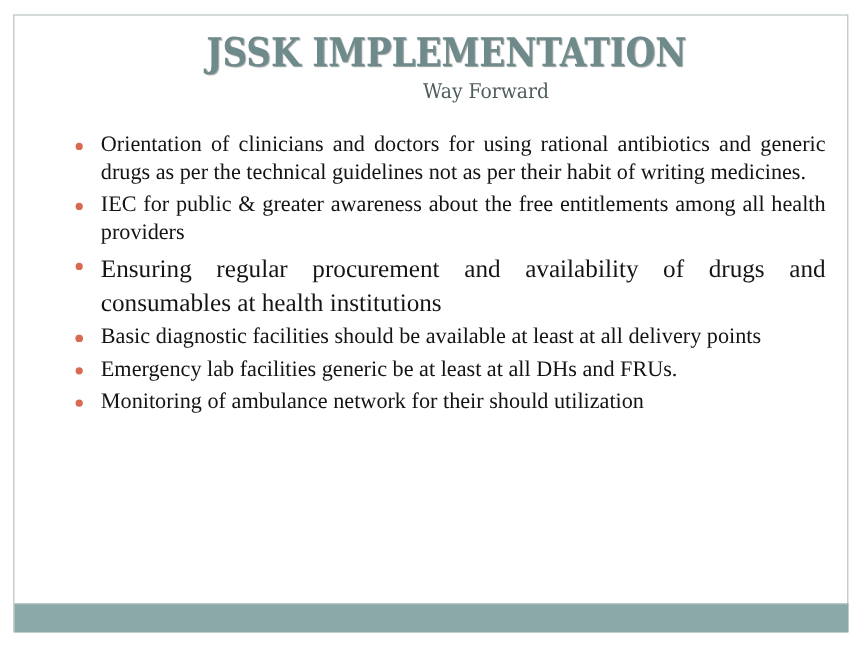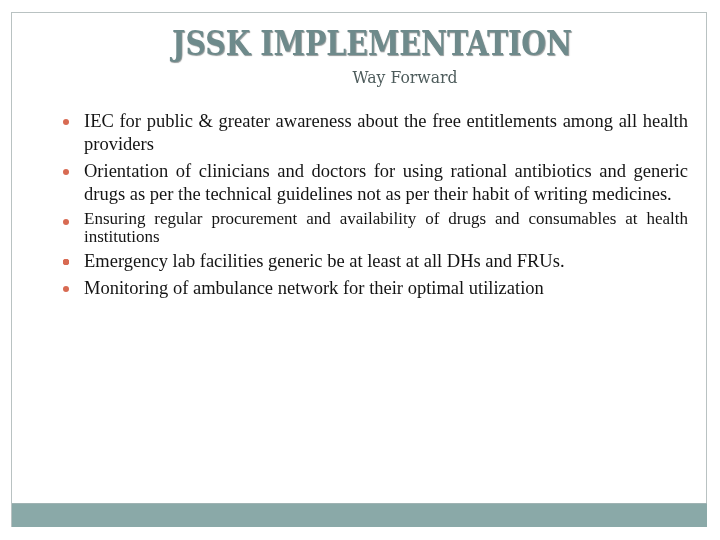--- a/index.html
+++ b/index.html
@@ -66,22 +66,22 @@
       position: relative;
       padding-left: 22px;
       text-align: justify;
       font-family: "Liberation Serif", "DejaVu Serif", serif;
       font-size: 18.5px;
       line-height: 23px;
       color: #141414;
       margin-bottom: 4px;
     }
     .bullet-item.small {
-      font-size: 17px;
-      line-height: 18px;
+      font-size: 21px;
+      line-height: 28px;
     }
     .bullet-dot {
       position: absolute;
       left: 1px;
       top: 9px;
       width: 6px;
       height: 6px;
       border-radius: 50%;
       background: #d86a52;
     }
@@ -100,39 +100,40 @@
 <body>
 
 <div class="slide-frame"></div>
 
 <h1 class="title" style="margin:0;">JSSK IMPLEMENTATION</h1>
 <div class="subtitle">Way Forward</div>
 
 <ul class="bullets">
   <li class="bullet-item">
     <span class="bullet-dot"></span>
-    <span>IEC for public &amp; greater  awareness about the free entitlements among all health providers</span>
+    <span>Orientation of clinicians  and doctors for using rational antibiotics and generic drugs as per the technical guidelines not as per their habit of writing medicines.</span>
   </li>
   <li class="bullet-item">
     <span class="bullet-dot"></span>
-    <span>Orientation of clinicians  and doctors for using rational antibiotics and generic drugs as per the technical guidelines not as per their habit of writing medicines.</span>
+    <span>IEC for public &amp; greater  awareness about the free entitlements among all health providers</span>
   </li>
   <li class="bullet-item small">
     <span class="bullet-dot"></span>
     <span>Ensuring  regular procurement and availability of drugs and consumables at health institutions</span>
   </li>
   <li class="bullet-item">
     <span class="bullet-dot"></span>
   </li>
   <li class="bullet-item">
     <span class="bullet-dot"></span>
+    <span>Basic diagnostic facilities should be available at least at all delivery points</span>
   </li>
   <li class="bullet-item">
     <span class="bullet-dot"></span>
     <span>Emergency lab facilities generic be at least at all DHs and FRUs.</span>
   </li>
   <li class="bullet-item">
     <span class="bullet-dot"></span>
-    <span>Monitoring of ambulance network for their optimal utilization</span>
+    <span>Monitoring of ambulance network for their should utilization</span>
   </li>
 </ul>
 
 <div class="footer-band"></div>
 
 </body></html>

